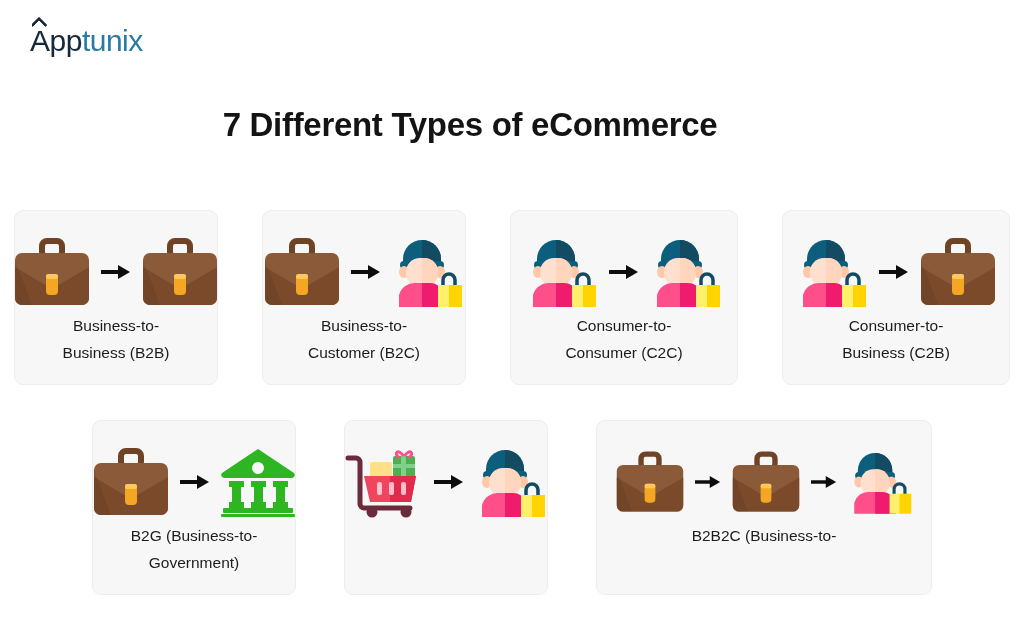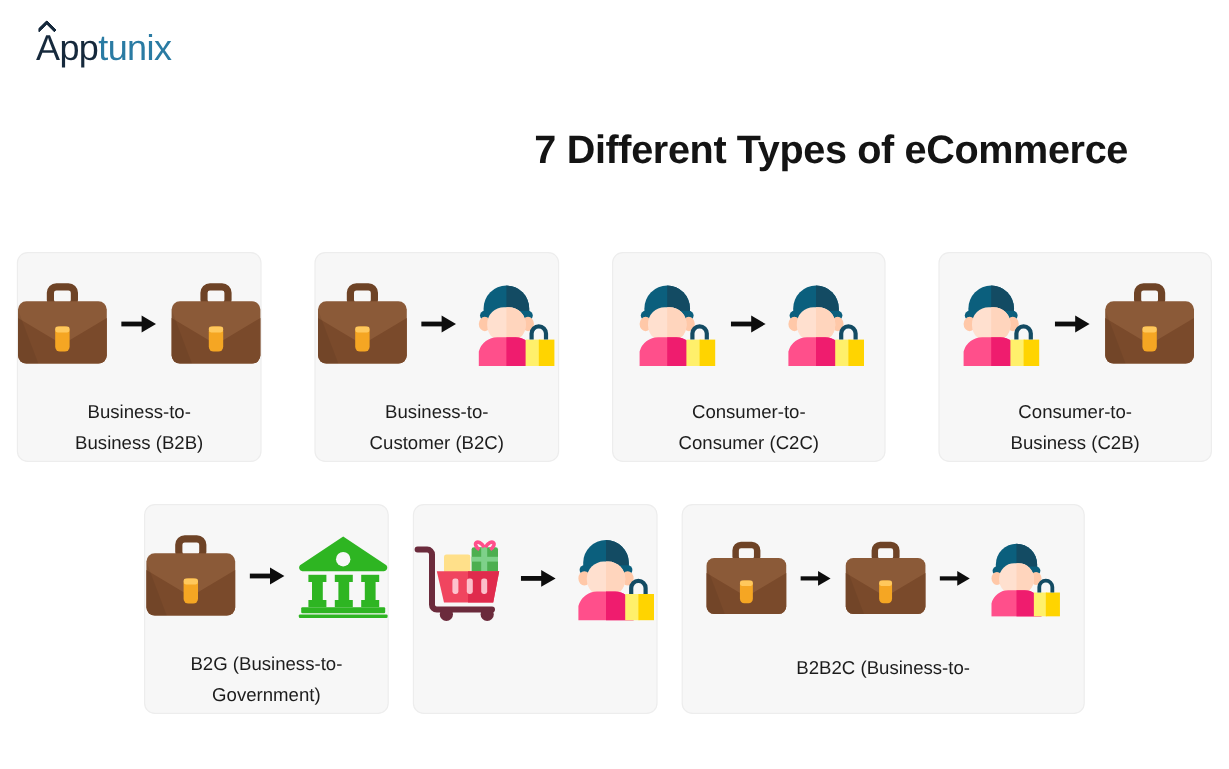--- a/index.html
+++ b/index.html
@@ -50,38 +50,38 @@
     transform: rotate(45deg);
     border-radius: 1px;
   }
 
   
   .title {
     position: absolute;
     left: 0;
     top: 80px;
     width: 940px;
-    text-align: right;
+    text-align: center;
     color: #141414;
     font-size: 33px;
     font-weight: 700;
     line-height: 1.38;
     letter-spacing: -0.3px;
   }
   .title .line { display: block; }
 
   
   .row {
     position: absolute;
     display: flex;
     justify-content: center;
     width: 1024px;
   }
   .row-1 { top: 210px; gap: 44px; }
-  .row-2 { top: 420px; gap: 20px; }
+  .row-2 { top: 420px; gap: 48px; }
 
   .card {
     background: #f7f7f7;
     border: 1px solid #ededed;
     border-radius: 9px;
     display: flex;
     flex-direction: column;
     align-items: center;
     justify-content: flex-start;
     padding-top: 22px;
@@ -91,21 +91,21 @@
   .card-wide { width: 336px; height: 175px; }
 
   .icon-row {
     display: flex;
     align-items: center;
     justify-content: center;
     gap: 10px;
     height: 78px;
   }
   .caption {
-    margin-top: 24px;
+    margin-top: 2px;
     width: 100%;
     padding: 0 10px;
     text-align: center;
     font-size: 15.5px;
     line-height: 1.72;
     color: #1c1c1c;
     font-weight: 400;
   }
 
   .arrow { flex: 0 0 auto; display: block; }

